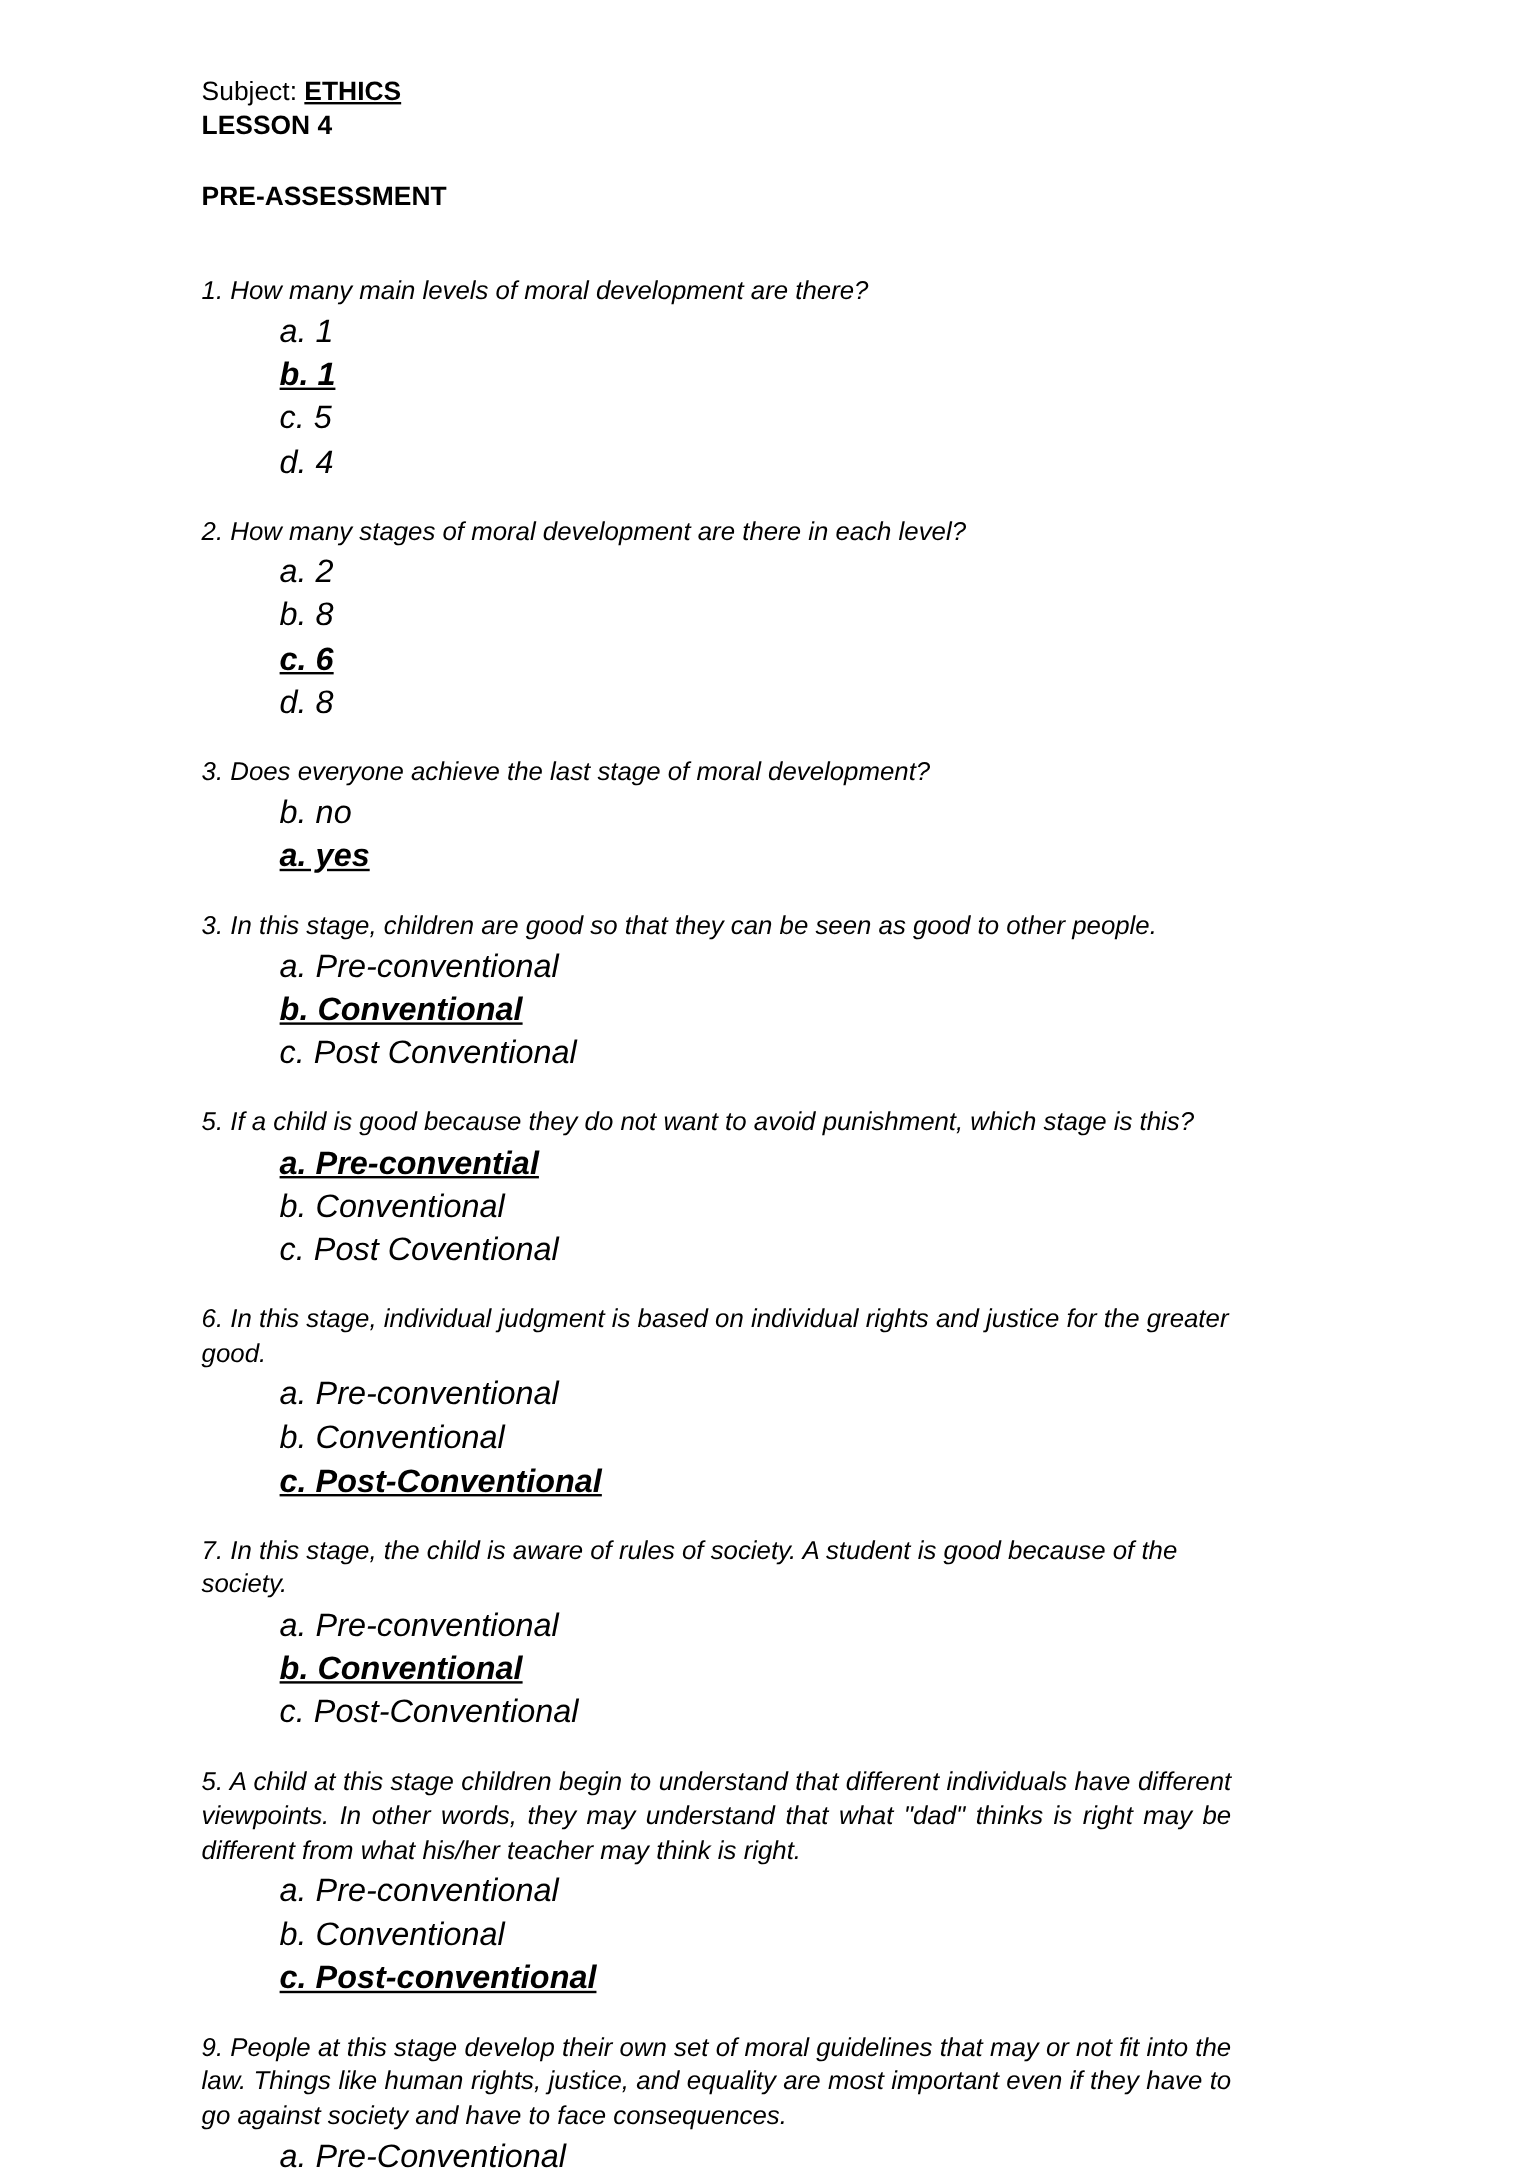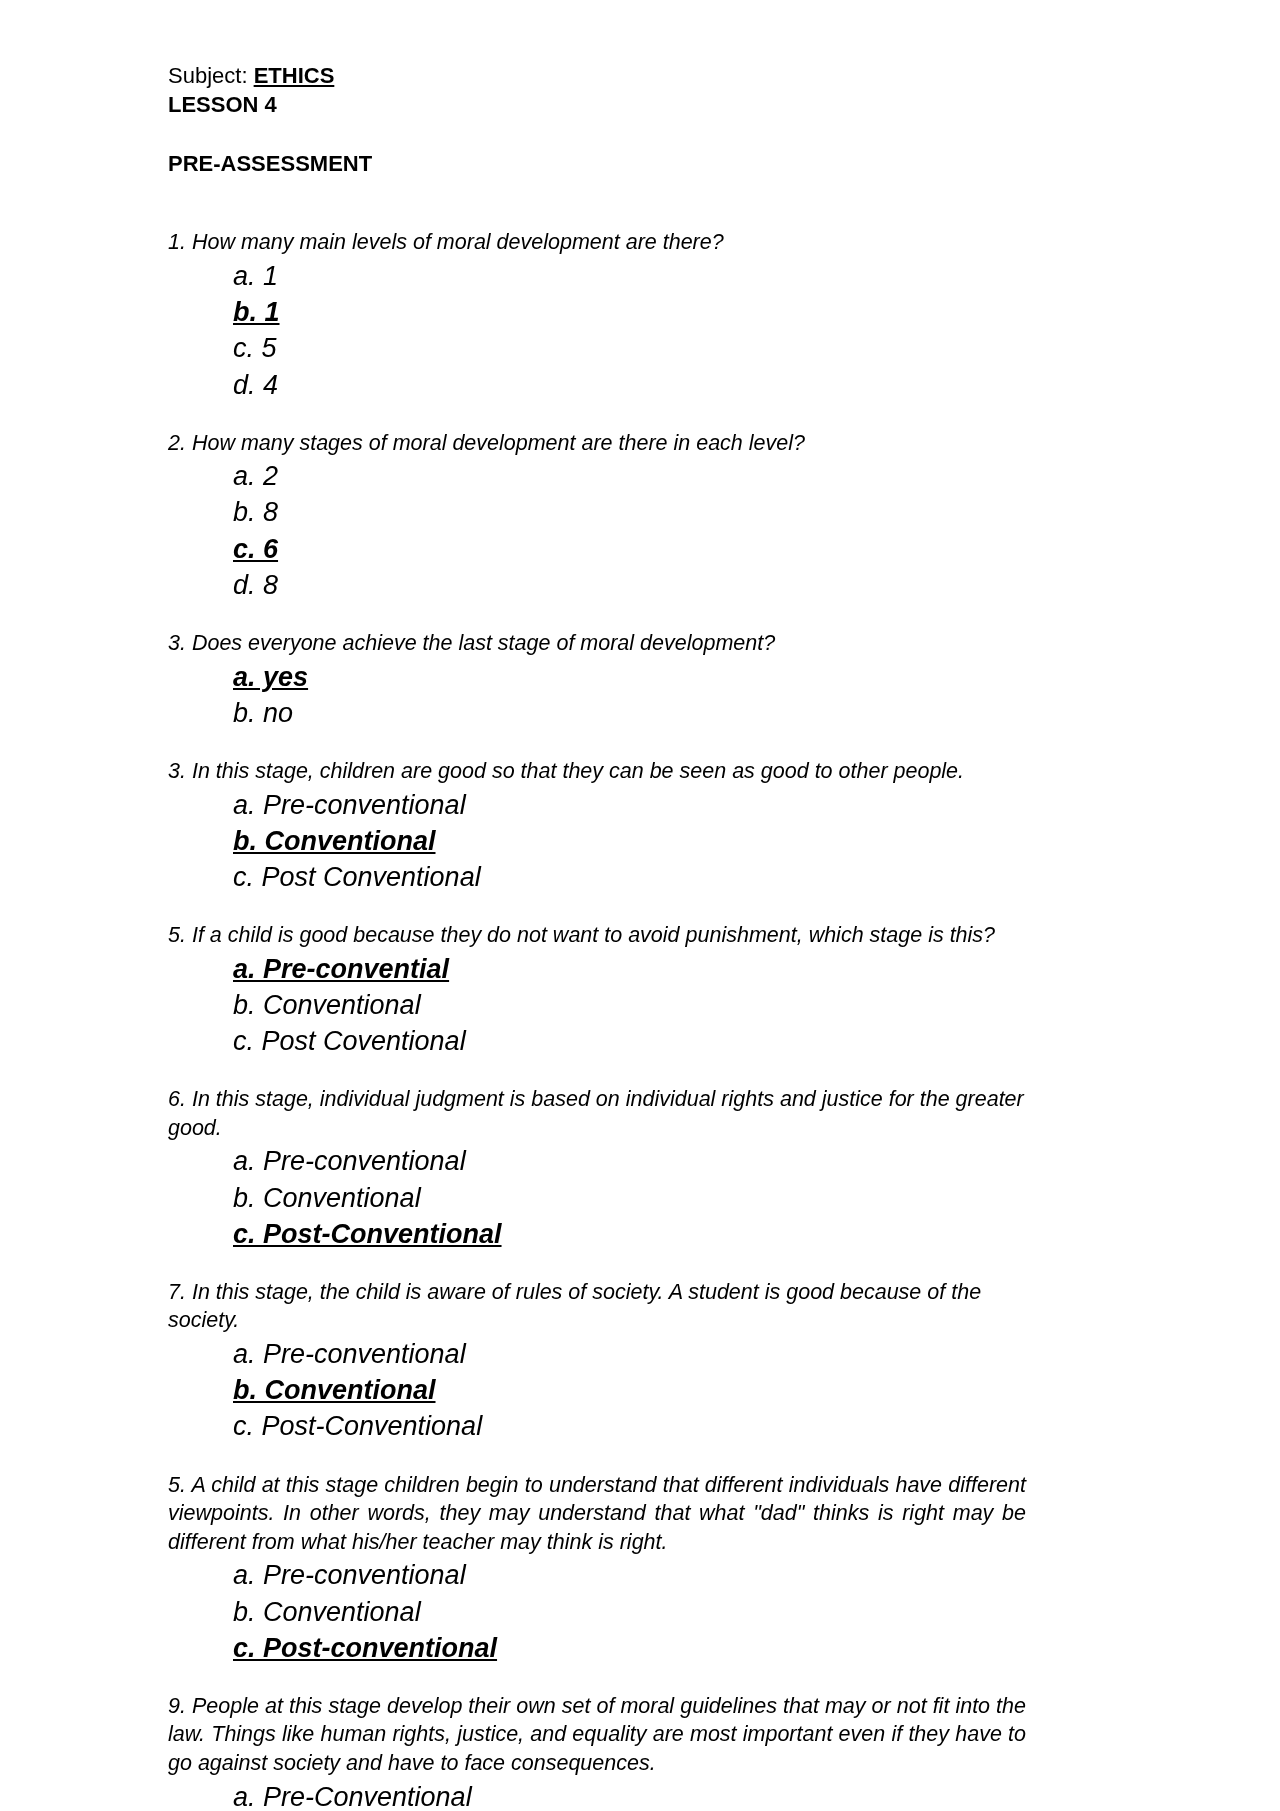--- a/index.html
+++ b/index.html
@@ -113,22 +113,22 @@
           <ul class="options">
             <li class="option"><span class="opt-inner">a. 2</span></li>
             <li class="option"><span class="opt-inner">b. 8</span></li>
             <li class="option answer"><span class="opt-inner">c. 6</span></li>
             <li class="option"><span class="opt-inner">d. 8</span></li>
           </ul>
         </div>
         <div class="qblock">
           <p class="qtext">3. Does everyone achieve the last stage of moral development?</p>
           <ul class="options">
+            <li class="option"><span class="opt-inner">b. no</span></li>
             <li class="option answer"><span class="opt-inner">a. yes</span></li>
-            <li class="option"><span class="opt-inner">b. no</span></li>
           </ul>
         </div>
         <div class="qblock">
           <p class="qtext">3. In this stage, children are good so that they can be seen as good to other people.</p>
           <ul class="options">
             <li class="option"><span class="opt-inner">a. Pre-conventional</span></li>
             <li class="option answer"><span class="opt-inner">b. Conventional</span></li>
             <li class="option"><span class="opt-inner">c. Post Conventional</span></li>
           </ul>
         </div>

